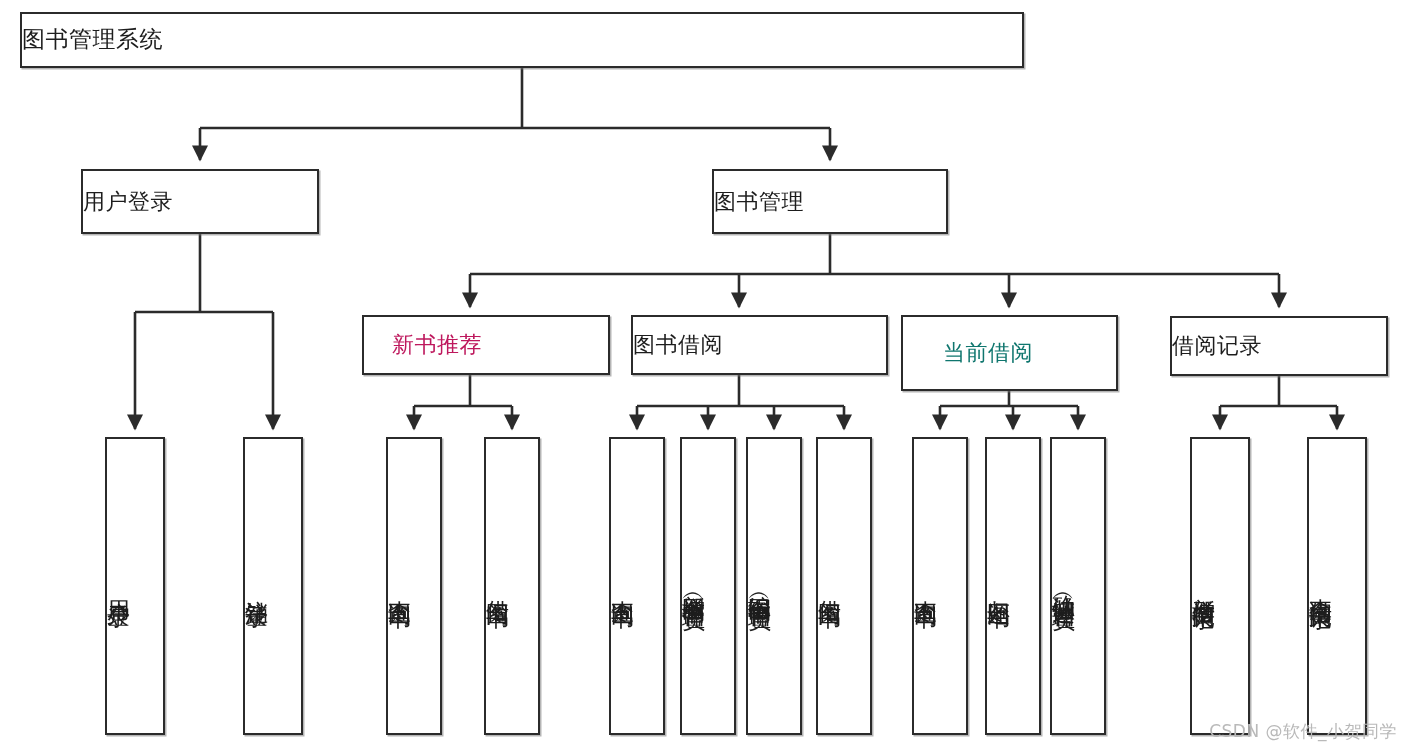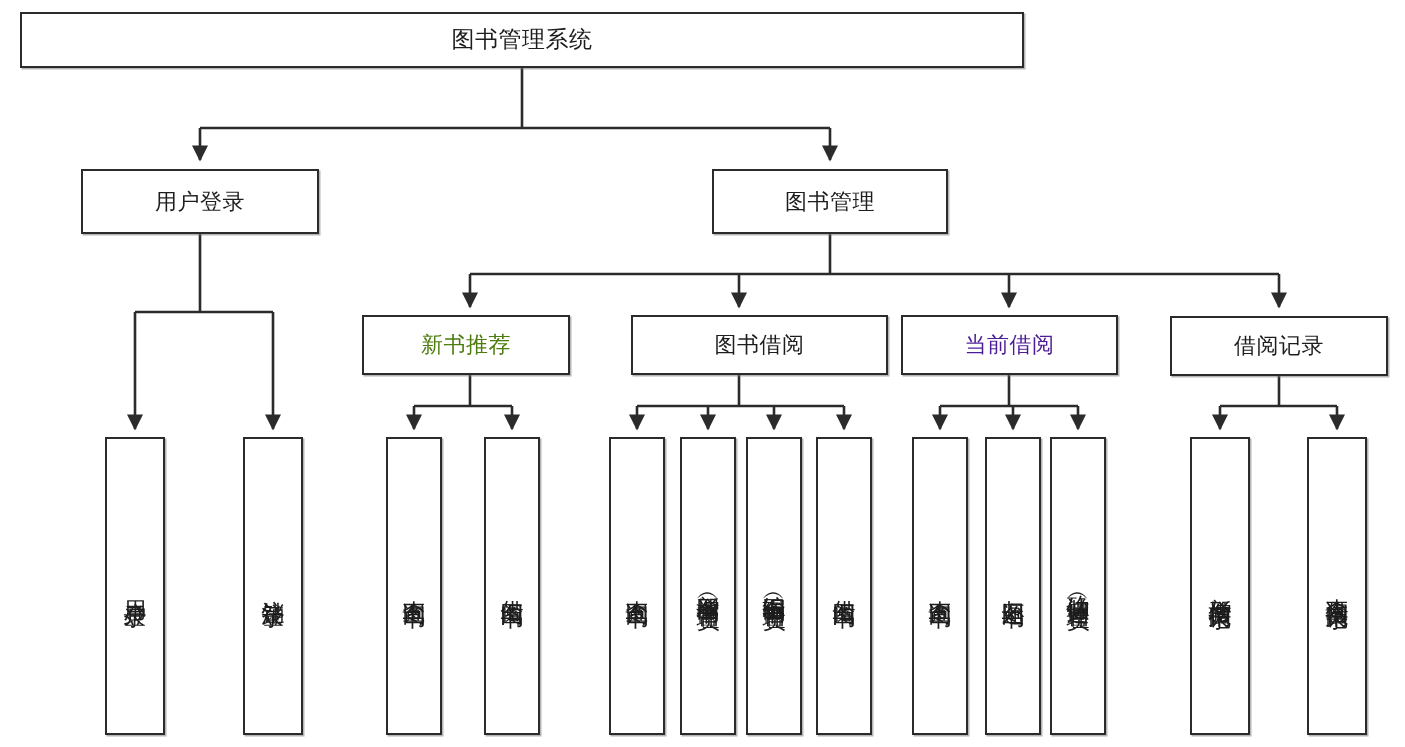--- a/index.html
+++ b/index.html
@@ -28,21 +28,20 @@
     pointer-events: none;
   }
   .node {
     position: absolute;
     box-sizing: border-box;
     background: #ffffff;
     border: 2px solid #2b2b2b;
     box-shadow: 1.5px 1.5px 0 0 rgba(120,120,120,0.55);
     display: flex;
     align-items: center;
-    justify-content: center;
     color: #1d1d1d;
   }
   .node-label {
     display: block;
     text-align: center;
     line-height: 1.18;
     white-space: nowrap;
   }
   
   .node.horiz .node-label {
@@ -135,27 +134,27 @@
     <span class="node-label">图书管理系统</span>
   </div>
 
   <div class="node horiz" style="left: 81px; top: 169px; width: 238px; height: 65px; border-color: rgb(43, 43, 43); background: rgb(255, 255, 255); color: rgb(29, 29, 29);">
     <span class="node-label">用户登录</span>
   </div>
   <div class="node horiz" style="left: 712px; top: 169px; width: 236px; height: 65px; border-color: rgb(43, 43, 43); background: rgb(255, 255, 255); color: rgb(29, 29, 29);">
     <span class="node-label">图书管理</span>
   </div>
 
-  <div class="node horiz" style="left: 362px; top: 315px; width: 208px; height: 60px; border-color: rgb(43, 43, 43); background: rgb(255, 255, 255); color: #4d7c0f;">
+  <div class="node horiz" style="left: 362px; top: 315px; width: 248px; height: 60px; border-color: rgb(43, 43, 43); background: rgb(255, 255, 255); color: #be185d; padding-left: 28px;">
     <span class="node-label">新书推荐</span>
   </div>
   <div class="node horiz" style="left: 631px; top: 315px; width: 257px; height: 60px; border-color: rgb(43, 43, 43); background: rgb(255, 255, 255); color: rgb(29, 29, 29);">
     <span class="node-label">图书借阅</span>
   </div>
-  <div class="node horiz" style="left: 901px; top: 315px; width: 217px; height: 60px; border-color: rgb(43, 43, 43); background: rgb(255, 255, 255); color: #4c1d95;">
+  <div class="node horiz" style="left: 901px; top: 315px; width: 217px; height: 76px; border-color: rgb(43, 43, 43); background: rgb(255, 255, 255); color: #0f766e; padding-left: 40px;">
     <span class="node-label">当前借阅</span>
   </div>
   <div class="node horiz" style="left: 1170px; top: 316px; width: 218px; height: 60px; border-color: rgb(43, 43, 43); background: rgb(255, 255, 255); color: rgb(29, 29, 29);">
     <span class="node-label">借阅记录</span>
   </div>
 
   <div class="node vert" style="left: 105px; top: 437px; width: 60px; height: 298px; border-color: rgb(43, 43, 43); background: rgb(255, 255, 255); color: rgb(29, 29, 29);">
     <span class="node-label">用户登录</span>
   </div>
   <div class="node vert" style="left: 243px; top: 437px; width: 60px; height: 298px; border-color: rgb(43, 43, 43); background: rgb(255, 255, 255); color: rgb(29, 29, 29);">
@@ -188,14 +187,15 @@
   <div class="node vert" style="left: 1050px; top: 437px; width: 56px; height: 298px; border-color: rgb(43, 43, 43); background: rgb(255, 255, 255); color: rgb(29, 29, 29);">
     <span class="node-label">确认归还（管理员）</span>
   </div>
   <div class="node vert" style="left: 1190px; top: 437px; width: 60px; height: 298px; border-color: rgb(43, 43, 43); background: rgb(255, 255, 255); color: rgb(29, 29, 29);">
     <span class="node-label">新增借阅记录</span>
   </div>
   <div class="node vert" style="left: 1307px; top: 437px; width: 60px; height: 298px; border-color: rgb(43, 43, 43); background: rgb(255, 255, 255); color: rgb(29, 29, 29);">
     <span class="node-label">查询借阅记录</span>
   </div>
 
+  <div class="watermark" style="color: rgb(185, 185, 185);">CSDN @软件_小贺同学</div>
 
 </div>
 
 </body></html>

